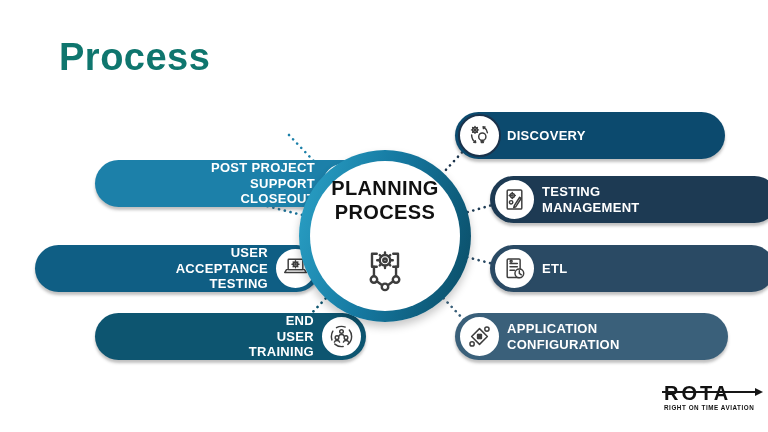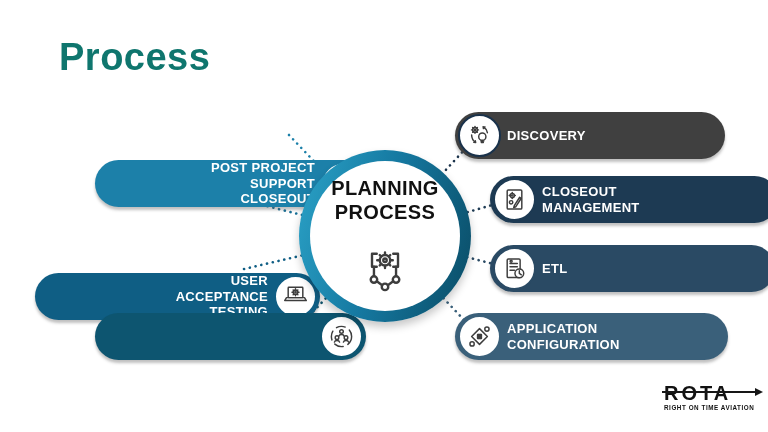--- a/index.html
+++ b/index.html
@@ -65,48 +65,49 @@
         <rect x="5.5" y="3.8" width="13" height="9.2" rx="0.6"></rect>
         <circle cx="9" cy="6.8" r="1.2"></circle>
         <path d="M7.2 10.4c.4-1.5 3.2-1.5 3.6 0"></path>
         <path d="M13.6 10V8.2 M15.4 10V6.4 M17 10V7.4"></path>
         <path d="M4 13h16l1.6 2.6H2.4z"></path>
       </svg>
     </span>
   </div>
 
 
-  <div class="pill left" style="left: 35px; top: 245px; width: 233px; background: rgb(15, 94, 132); margin-top: 28px;">
+  <div class="pill left" style="left: 35px; top: 245px; width: 233px; background: rgb(15, 94, 132);">
     <span class="label w-uat">USER ACCEPTANCE TESTING</span>
     <span class="icon-circle" style="border-color: rgb(15, 94, 132);">
       <svg viewBox="0 0 24 24">
         <rect x="5.5" y="3.8" width="13" height="9.2" rx="0.6"></rect>
         <circle cx="12" cy="8.3" r="2"></circle>
           <circle cx="12" cy="8.3" r="0.6"></circle>
         <path d="M12 5.2v1 M12 10.4v1 M8.9 8.3h1 M14.1 8.3h1 M9.9 6.2l.7.7 M13.4 9.7l.7.7 M14.1 6.2l-.7.7 M10.6 9.7l-.7.7"></path>
         <path d="M4 13h16l1.6 2.6H2.4z"></path>
       </svg>
     </span>
   </div>
 
   <div class="pill left" style="left: 95px; top: 313px; width: 219px; background: rgb(13, 85, 112);">
+    <span class="label w-eut">END USER TRAINING</span>
     <span class="icon-circle" style="border-color: rgb(13, 85, 112);">
       <svg viewBox="0 0 24 24">
         <circle cx="12" cy="12" r="9" stroke-dasharray="8 4.5"></circle>
         <circle cx="12" cy="7.6" r="1.6"></circle>
           <path d="M9.7 11.6c.5-1.9 4.1-1.9 4.6 0"></path>
         <circle cx="8" cy="13" r="1.6"></circle>
           <path d="M5.7 17c.5-1.9 4.1-1.9 4.6 0"></path>
         <circle cx="16" cy="13" r="1.6"></circle>
           <path d="M13.7 17c.5-1.9 4.1-1.9 4.6 0"></path>
       </svg>
     </span>
   </div>
 
-  <div class="pill right" style="left: 455px; top: 112px; width: 218px; background: #404040;">
+  <div class="pill right" style="left: 455px; top: 112px; width: 218px; background: #0c4a6e;">
     <span class="icon-circle" style="border-color: rgb(26, 50, 75);">
       <svg viewBox="0 0 24 24">
         <circle cx="8" cy="7" r="2.1"></circle>
           <circle cx="8" cy="7" r="0.6"></circle>
         <path d="M8 3.9v1 M8 9.1v1 M4.9 7h1 M10.1 7h1 M5.9 4.9l.7.7 M9.4 8.4l.7.7 M10.1 4.9l-.7.7 M6.6 8.4l-.7.7"></path>
         <circle cx="14.5" cy="13" r="3.2"></circle>
         <path d="M13.2 16.8h2.6 M13.6 18.3h1.8"></path>
         <path d="M5 11.5a8.5 8.5 0 0 0 3.6 6.8 M8.6 18.3l-1.7-.2 M8.6 18.3l-.3-1.6"></path>
         <path d="M19 9.5a8.5 8.5 0 0 0-3.8-5.3 M15.2 4.2l1.7.2 M15.2 4.2l.3 1.6"></path>
       </svg>
@@ -118,21 +119,21 @@
     <span class="icon-circle" style="border-color: rgb(29, 58, 83);">
       <svg viewBox="0 0 24 24">
         <rect x="5.5" y="3.5" width="13" height="17" rx="1"></rect>
         <circle cx="10" cy="8.5" r="1.9"></circle>
           <circle cx="10" cy="8.5" r="0.5"></circle>
         <path d="M10 5.8v.8 M10 10.4v.8 M7.3 8.5h.8 M11.9 8.5h.8"></path>
         <circle cx="9" cy="14.5" r="1.5"></circle>
         <path d="M11.8 17.5l4.8-7.5 1.4.9-4.8 7.5-1.9.7z"></path>
       </svg>
     </span>
-    <span class="label w-pm">CLOSEOUT MANAGEMENT</span>
+    <span class="label w-pm">TESTING MANAGEMENT</span>
   </div>
 
   <div class="pill right" style="left: 490px; top: 245px; width: 233px; background: rgb(42, 74, 100);">
     <span class="icon-circle" style="border-color: rgb(42, 74, 100);">
       <svg viewBox="0 0 24 24">
         <rect x="5.5" y="3.5" width="11.5" height="16.5" rx="1"></rect>
         <path d="M8 7.5h6.5 M8 10.5h6.5 M8 13.5h4"></path>
         <circle cx="9" cy="5.6" r="0.9"></circle>
         <circle cx="16.3" cy="16.3" r="3.9" fill="#fff"></circle>
         <path d="M16.3 14v2.4l1.8 1.2"></path>

